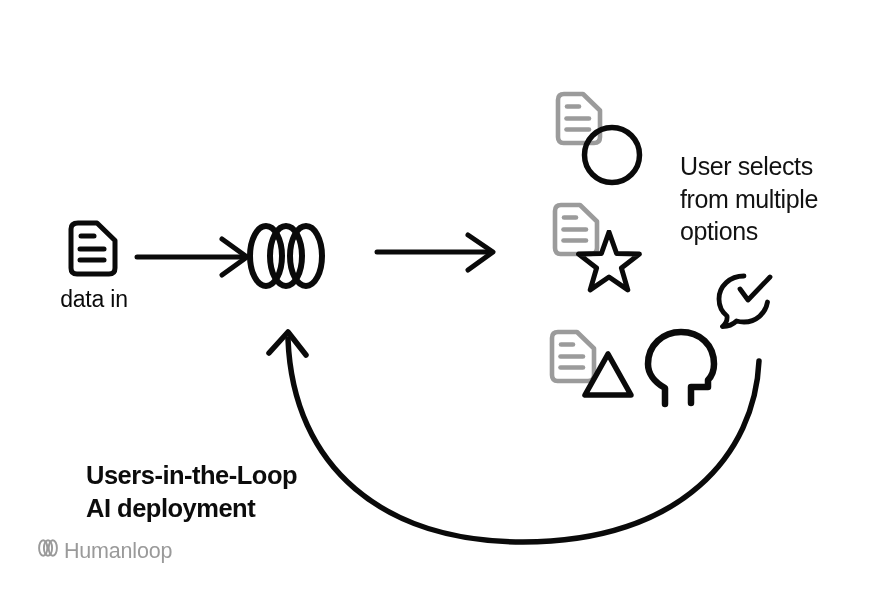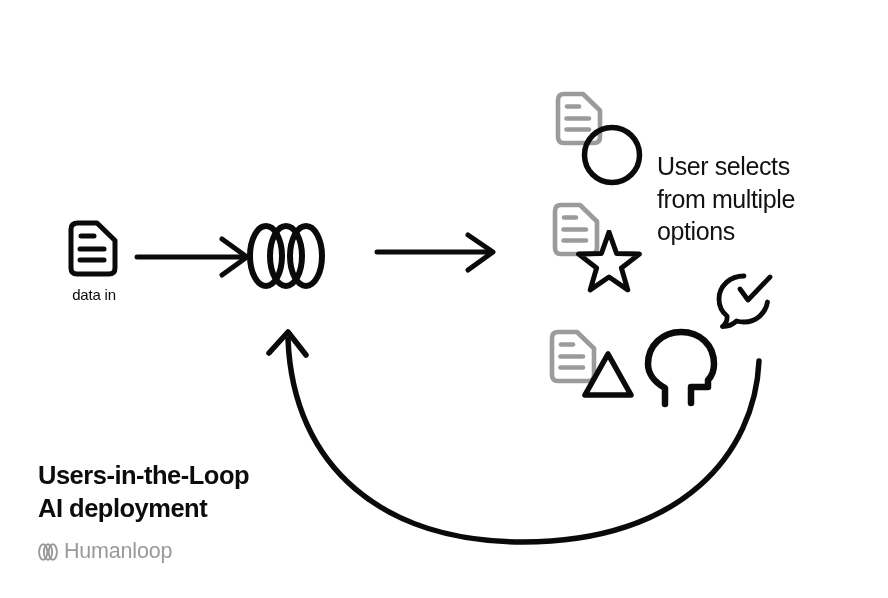--- a/index.html
+++ b/index.html
@@ -6,32 +6,32 @@
   #canvas{
     position:relative;width:888px;height:598px;background:#ffffff;
     font-family:"Liberation Sans", sans-serif;overflow:hidden;
     color:#0a0a0a;
   }
   .abs{position:absolute;}
   .ink{color:#0a0a0a;}
   .gray{color:#9b9b9b;}
   svg{display:block;}
   .label-small{
-    font-size:15px;color:#0a0a0a;text-align:center;letter-spacing:-0.2px;
+    font-size:23px;color:#0a0a0a;text-align:center;letter-spacing:-0.2px;
   }
   .body-text{
     font-size:25px;line-height:32.5px;letter-spacing:-0.4px;color:#121212;
     white-space:pre-line;
   }
   .title-text{
     font-size:25.5px;line-height:32.5px;font-weight:700;letter-spacing:-0.5px;
-    color:#0c0c0c;white-space:pre-line;
+    color:#0c0c0c;white-space:pre-line;margin-left:48px;
   }
   .brand{
-    display:flex;align-items:center;gap:6px;
+    display:flex;align-items:flex-start;gap:6px;
   }
   .brand-name{
     font-size:21.5px;color:#9a9a9a;letter-spacing:-0.2px;font-weight:400;
   }
 </style>
 </head>
 <body>
 
 <div id="canvas">
 
@@ -115,21 +115,21 @@
     </svg>
   </div>
 
   <div class="abs ink" style="left:711px;top:270px;">
     <svg width="64" height="64" viewBox="0 0 64 64" fill="none" stroke="currentColor" stroke-width="4.8" stroke-linecap="round" stroke-linejoin="round">
       <path d="M 33 6 C 19 6 8 16 8 29 C 8 36 11 42 16 46 C 16.5 50 14.5 54 11.5 56.5 C 17 56.5 22 54.5 25.5 51 C 27.9 51.7 30.4 52 33 52 C 45 52 54.5 43.5 56.5 32"></path>
       <path d="M 29 19 L 37 30 L 59 7"></path>
     </svg>
   </div>
 
-  <div class="abs body-text" style="left:657px;top:150px;">User selects
+  <div class="abs body-text" style="left:680px;top:150px;">User selects
 from multiple
 options</div>
 
   <div class="abs ink" style="left:262px;top:313px;">
     <svg width="517" height="242" viewBox="0 0 517 242" fill="none" stroke="currentColor" stroke-width="5.5" stroke-linecap="round" stroke-linejoin="round">
       <path d="M 497 48 C 493 140 420 229 261 229 C 122 229 31 155 26 26"></path>
       <path d="M 7 40 L 26 19 L 44 42"></path>
     </svg>
   </div>
 

